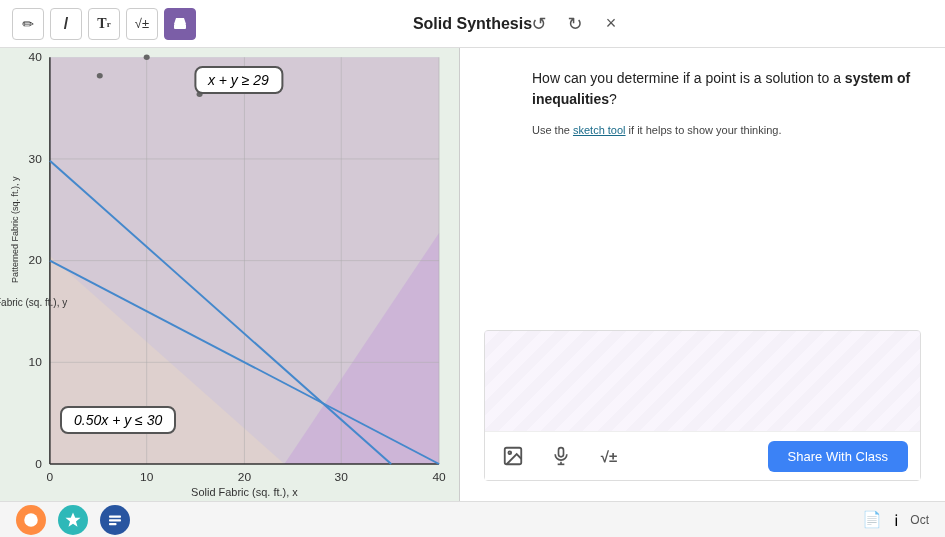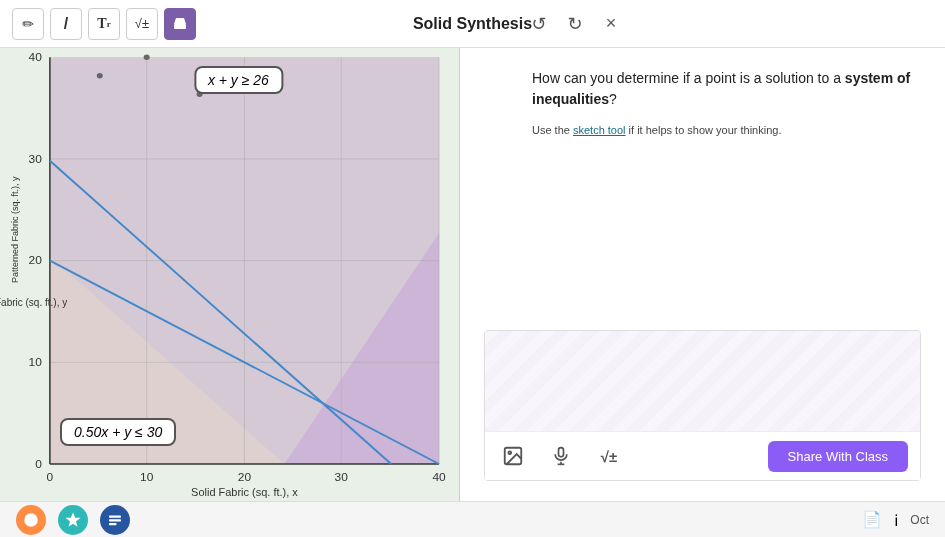--- a/index.html
+++ b/index.html
@@ -164,21 +164,21 @@
       display: flex;
       align-items: center;
       justify-content: center;
       color: #555;
       font-size: 18px;
     }
 
     .share-btn {
       margin-left: auto;
       padding: 8px 20px;
-      background: #8b5cf6;
+      background: #3b82f6;
       color: white;
       border: none;
       border-radius: 6px;
       font-size: 13px;
       cursor: pointer;
       font-weight: 500;
     }
 
     
     .graph-svg {
@@ -195,21 +195,21 @@
       background: white;
       border: 2px solid #555;
       border-radius: 8px;
       padding: 4px 12px;
       font-size: 14px;
       font-style: italic;
     }
 
     .eq-label-bottom {
       position: absolute;
-      bottom: 55px;
+      bottom: 67px;
       left: 60px;
       background: white;
       border: 2px solid #555;
       border-radius: 8px;
       padding: 4px 12px;
       font-size: 14px;
       font-style: italic;
     }
 
     
@@ -325,21 +325,21 @@
 
       <text x="245" y="485" text-anchor="middle" font-size="11" fill="#333">Solid Fabric (sq. ft.), x</text>
 
       <circle cx="147" cy="10" r="3" fill="#666"></circle>
       <circle cx="200" cy="50" r="3" fill="#666"></circle>
       <circle cx="100" cy="30" r="3" fill="#666"></circle>
     </svg>
 
     
     <div class="eq-label-top">
-      <span>x + y ≥ 26</span>
+      <span>x + y ≥ 29</span>
     </div>
 
     
     <div class="eq-label-bottom">
       <span>0.50x + y ≤ 30</span>
     </div>
 
     
     <div style="position:absolute; top:220px; left:5px; transform:rotate(-90deg); transform-origin:center center; font-size:9px; color:#333; white-space:nowrap; width:20px;">
       Patterned Fabric (sq. ft.), y

